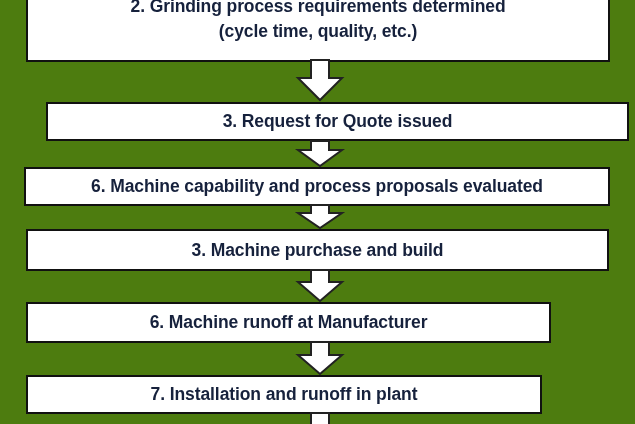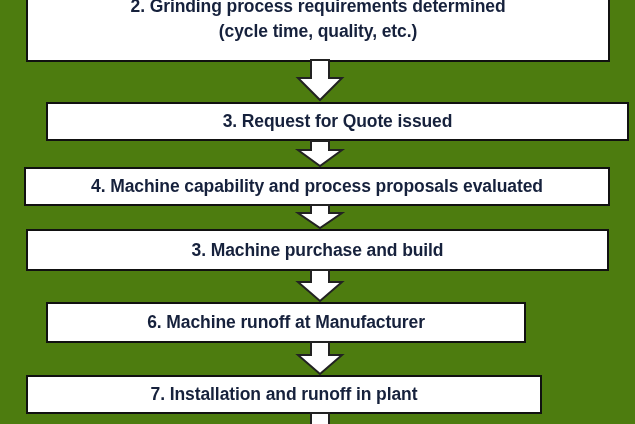--- a/index.html
+++ b/index.html
@@ -67,40 +67,40 @@
     <span class="node-label">3. Request for Quote issued</span>
   </div>
 
   <div class="connector" style="left:297px; top:141px; width:46px; height:27px;">
     <svg width="46" height="27" viewBox="0 0 46 27" aria-hidden="true">
       <polygon points="14,0 32,0 32,9 45,9 23,25 1,9 14,9" fill="#ffffff" stroke="#222222" stroke-width="2" stroke-linejoin="miter"></polygon>
     </svg>
   </div>
 
   <div class="node" style="left:24px; top:167px; width:586px; height:39px;">
-    <span class="node-label">4. Machine capability and process proposals evaluated</span>
+    <span class="node-label">6. Machine capability and process proposals evaluated</span>
   </div>
 
   <div class="connector" style="left:297px; top:205px; width:46px; height:25px;">
     <svg width="46" height="25" viewBox="0 0 46 25" aria-hidden="true">
       <polygon points="14,0 32,0 32,8 45,8 23,23 1,8 14,8" fill="#ffffff" stroke="#222222" stroke-width="2" stroke-linejoin="miter"></polygon>
     </svg>
   </div>
 
   <div class="node" style="left:26px; top:229px; width:583px; height:42px;">
     <span class="node-label">3. Machine purchase and build</span>
   </div>
 
   <div class="connector" style="left:297px; top:270px; width:46px; height:33px;">
     <svg width="46" height="33" viewBox="0 0 46 33" aria-hidden="true">
       <polygon points="14,0 32,0 32,12 45,12 23,31 1,12 14,12" fill="#ffffff" stroke="#222222" stroke-width="2" stroke-linejoin="miter"></polygon>
     </svg>
   </div>
 
-  <div class="node" style="left:26px; top:302px; width:480px; height:41px;margin-left:20px;">
+  <div class="node" style="left:26px; top:302px; width:525px; height:41px;">
     <span class="node-label">6. Machine runoff at Manufacturer</span>
   </div>
 
   <div class="connector" style="left:297px; top:342px; width:46px; height:34px;">
     <svg width="46" height="34" viewBox="0 0 46 34" aria-hidden="true">
       <polygon points="14,0 32,0 32,13 45,13 23,32 1,13 14,13" fill="#ffffff" stroke="#222222" stroke-width="2" stroke-linejoin="miter"></polygon>
     </svg>
   </div>
 
   <div class="node" style="left:26px; top:375px; width:516px; height:39px;">

